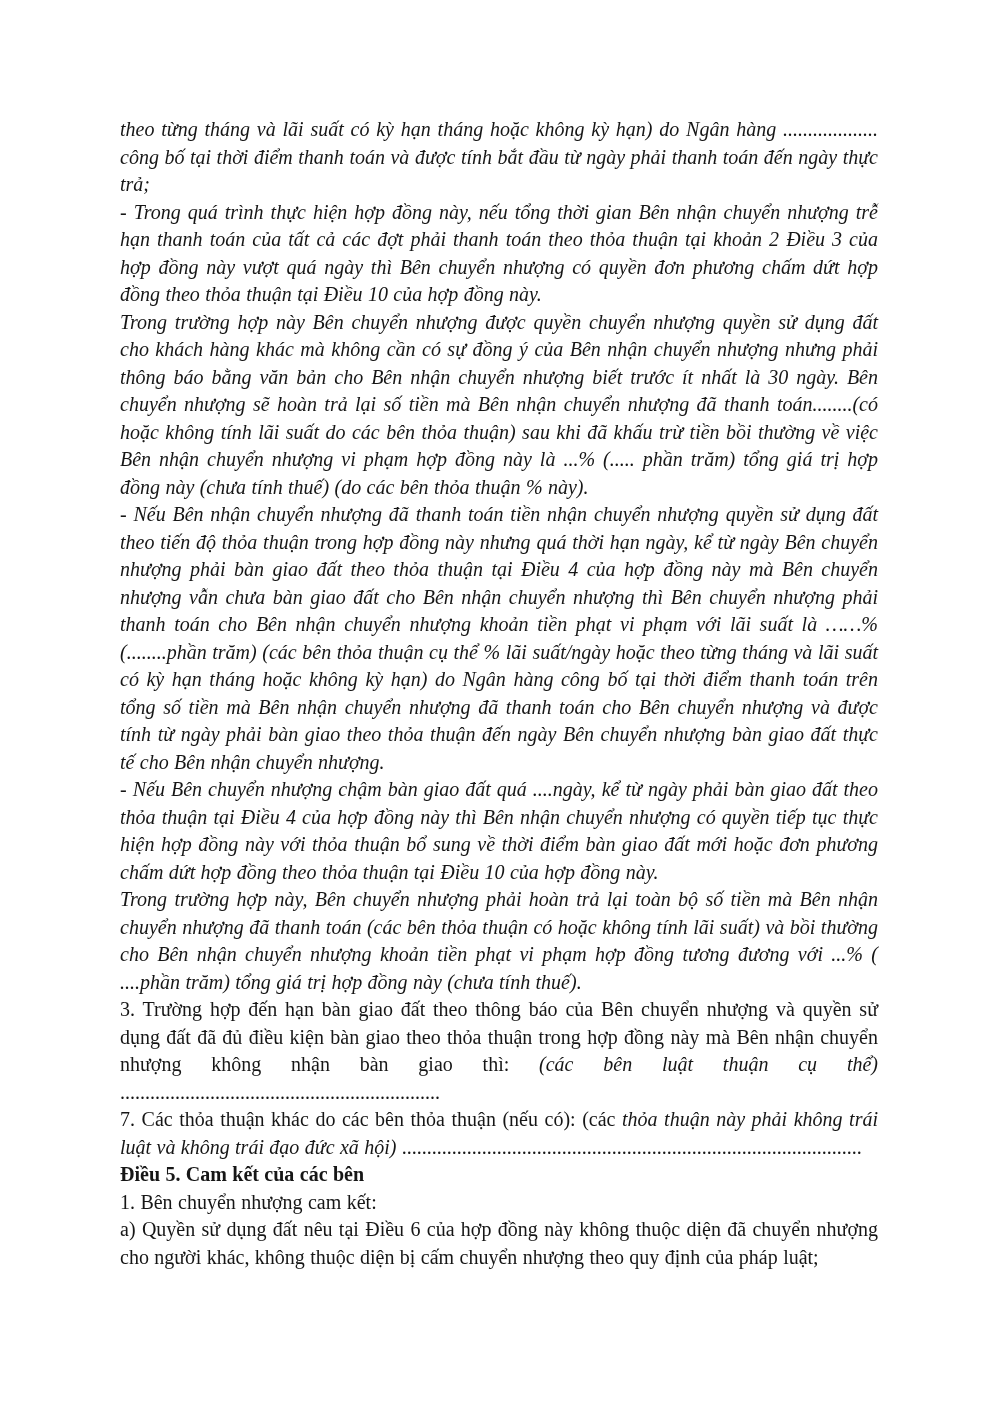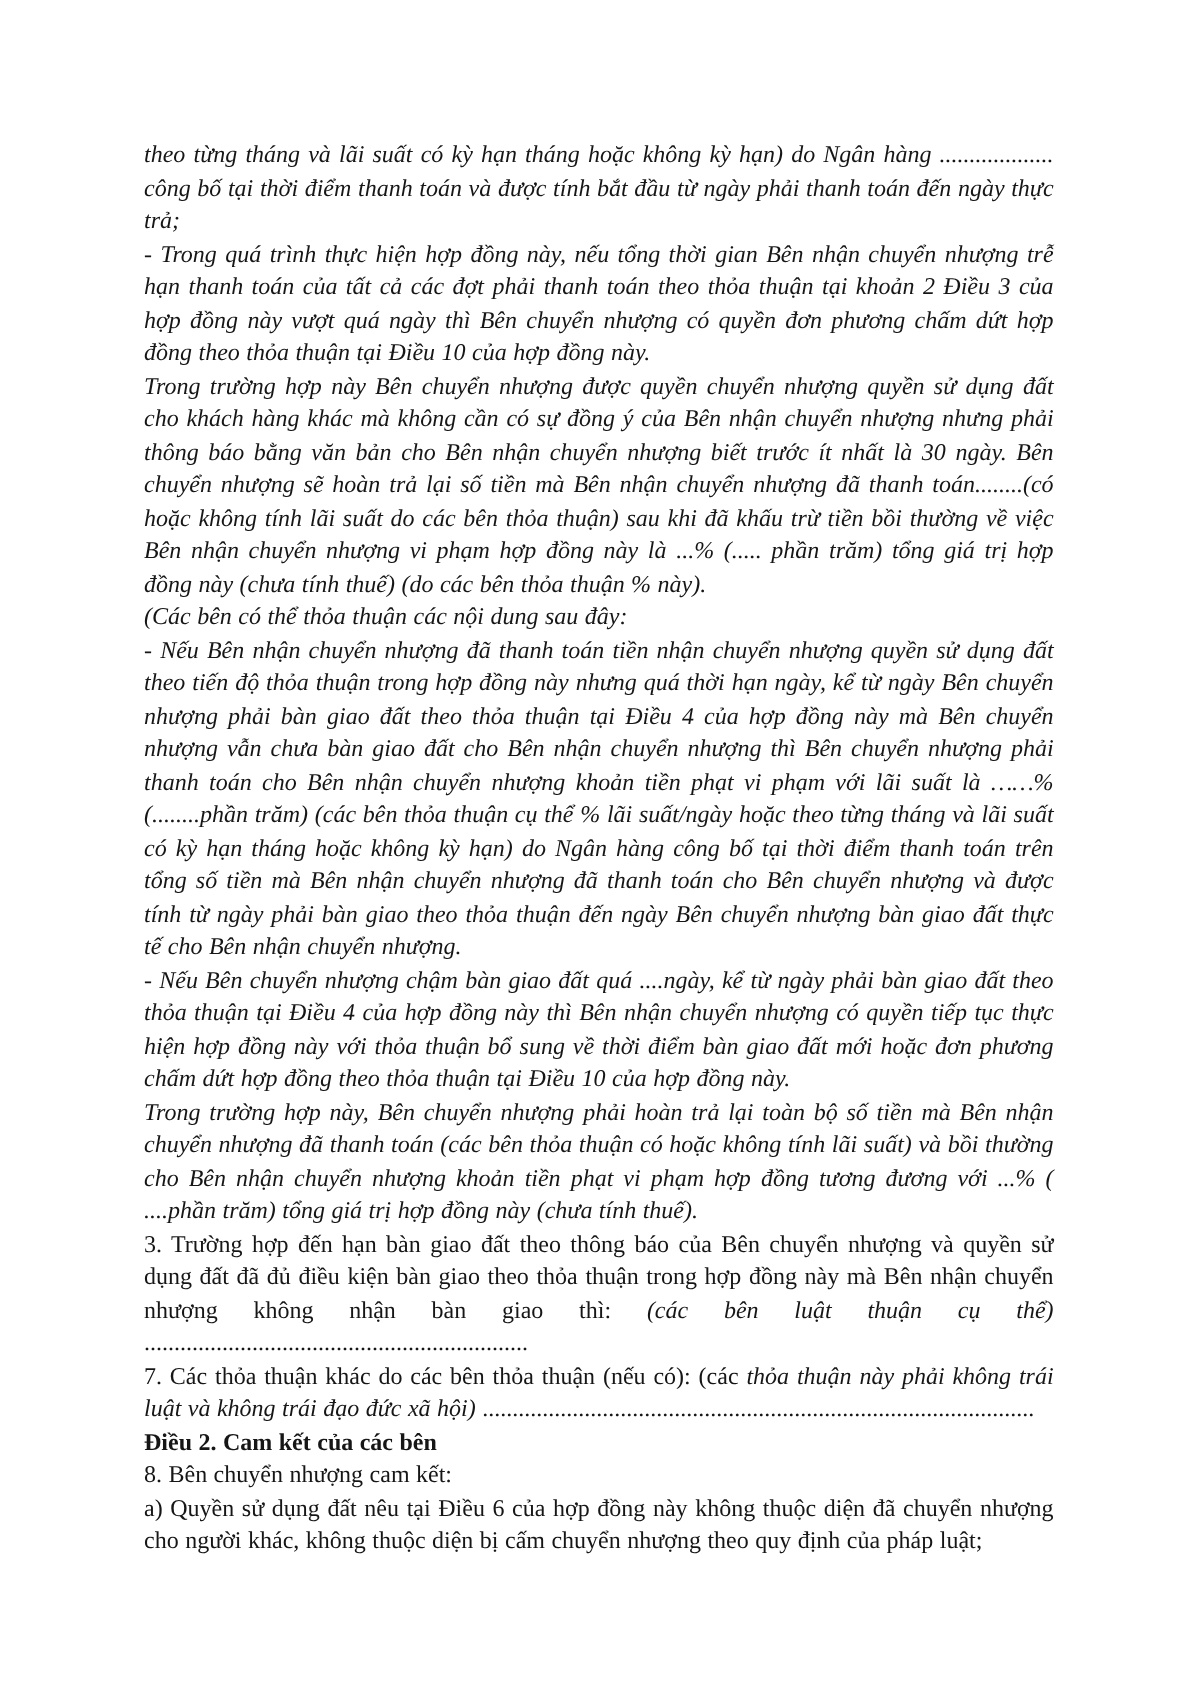--- a/index.html
+++ b/index.html
@@ -31,31 +31,30 @@
 
 <div class="page">
 
   <p class="para"><span class="it">theo từng tháng và lãi suất có kỳ hạn tháng hoặc không kỳ hạn) do Ngân hàng ................... công bố tại thời điểm thanh toán và được tính bắt đầu từ ngày phải thanh toán đến ngày thực trả;</span></p>
 
   <p class="para"><span class="it">- Trong quá trình thực hiện hợp đồng này, nếu tổng thời gian Bên nhận chuyển nhượng trễ hạn thanh toán của tất cả các đợt phải thanh toán theo thỏa thuận tại khoản 2 Điều 3 của hợp đồng này vượt quá ngày thì Bên chuyển nhượng có quyền đơn phương chấm dứt hợp đồng theo thỏa thuận tại Điều 10 của hợp đồng này.</span></p>
 
   <p class="para"><span class="it">Trong trường hợp này Bên chuyển nhượng được quyền chuyển nhượng quyền sử dụng đất cho khách hàng khác mà không cần có sự đồng ý của Bên nhận chuyển nhượng nhưng phải thông báo bằng văn bản cho Bên nhận chuyển nhượng biết trước ít nhất là 30 ngày. Bên chuyển nhượng sẽ hoàn trả lại số tiền mà Bên nhận chuyển nhượng đã thanh toán........(có hoặc không tính lãi suất do các bên thỏa thuận) sau khi đã khấu trừ tiền bồi thường về việc Bên nhận chuyển nhượng vi phạm hợp đồng này là ...% (..... phần trăm) tổng giá trị hợp đồng này (chưa tính thuế) (do các bên thỏa thuận % này).</span></p>
 
 
-  <p class="para"><span class="it">(Các bên có thể thỏa thuận các nội dung sau đây:</span></p>
 
   <p class="para"><span class="it">- Nếu Bên nhận chuyển nhượng đã thanh toán tiền nhận chuyển nhượng quyền sử dụng đất theo tiến độ thỏa thuận trong hợp đồng này nhưng quá thời hạn ngày, kể từ ngày Bên chuyển nhượng phải bàn giao đất theo thỏa thuận tại Điều 4 của hợp đồng này mà Bên chuyển nhượng vẫn chưa bàn giao đất cho Bên nhận chuyển nhượng thì Bên chuyển nhượng phải thanh toán cho Bên nhận chuyển nhượng khoản tiền phạt vi phạm với lãi suất là ……% (........phần trăm) (các bên thỏa thuận cụ thể % lãi suất/ngày hoặc theo từng tháng và lãi suất có kỳ hạn tháng hoặc không kỳ hạn) do Ngân hàng  công bố tại thời điểm thanh toán trên tổng số tiền mà Bên nhận chuyển nhượng đã thanh toán cho Bên chuyển nhượng và được tính từ ngày phải bàn giao theo thỏa thuận đến ngày Bên chuyển nhượng bàn giao đất thực tế cho Bên nhận chuyển nhượng.</span></p>
 
   <p class="para"><span class="it">- Nếu Bên chuyển nhượng chậm bàn giao đất quá ....ngày, kể từ ngày phải bàn giao đất theo thỏa thuận tại Điều 4 của hợp đồng này thì Bên nhận chuyển nhượng có quyền tiếp tục thực hiện hợp đồng này với thỏa thuận bổ sung về thời điểm bàn giao đất mới hoặc đơn phương chấm dứt hợp đồng theo thỏa thuận tại Điều 10 của hợp đồng này.</span></p>
 
   <p class="para"><span class="it">Trong trường hợp này, Bên chuyển nhượng phải hoàn trả lại toàn bộ số tiền mà Bên nhận chuyển nhượng đã thanh toán (các bên thỏa thuận có hoặc không tính lãi suất) và bồi thường cho Bên nhận chuyển nhượng khoản tiền phạt vi phạm hợp đồng tương đương với ...% ( ....phần trăm) tổng giá trị hợp đồng này (chưa tính thuế).</span></p>
 
   <p class="para"><span class="rm">3. Trường hợp đến hạn bàn giao đất theo thông báo của Bên chuyển nhượng và quyền sử dụng đất đã đủ điều kiện bàn giao theo thỏa thuận trong hợp đồng này mà Bên nhận chuyển nhượng không nhận bàn giao thì: </span><span class="it">(các bên luật thuận cụ thể)</span><span class="rm"> ................................................................</span></p>
 
   <p class="para"><span class="rm">7. Các thỏa thuận khác do các bên thỏa thuận (nếu có): (các </span><span class="it">thỏa thuận này phải không trái luật và không trái đạo đức xã hội)</span><span class="rm"> ............................................................................................</span></p>
 
-  <p class="para"><span class="hd">Điều 2. Cam kết của các bên</span></p>
+  <p class="para"><span class="hd">Điều 5. Cam kết của các bên</span></p>
 
-  <p class="para"><span class="rm">8. Bên chuyển nhượng cam kết:</span></p>
+  <p class="para"><span class="rm">1. Bên chuyển nhượng cam kết:</span></p>
 
   <p class="para"><span class="rm">a) Quyền sử dụng đất nêu tại Điều 6 của hợp đồng này không thuộc diện đã chuyển nhượng cho người khác, không thuộc diện bị cấm chuyển nhượng theo quy định của pháp luật;</span></p>
 
 </div>
 
 </body></html>

